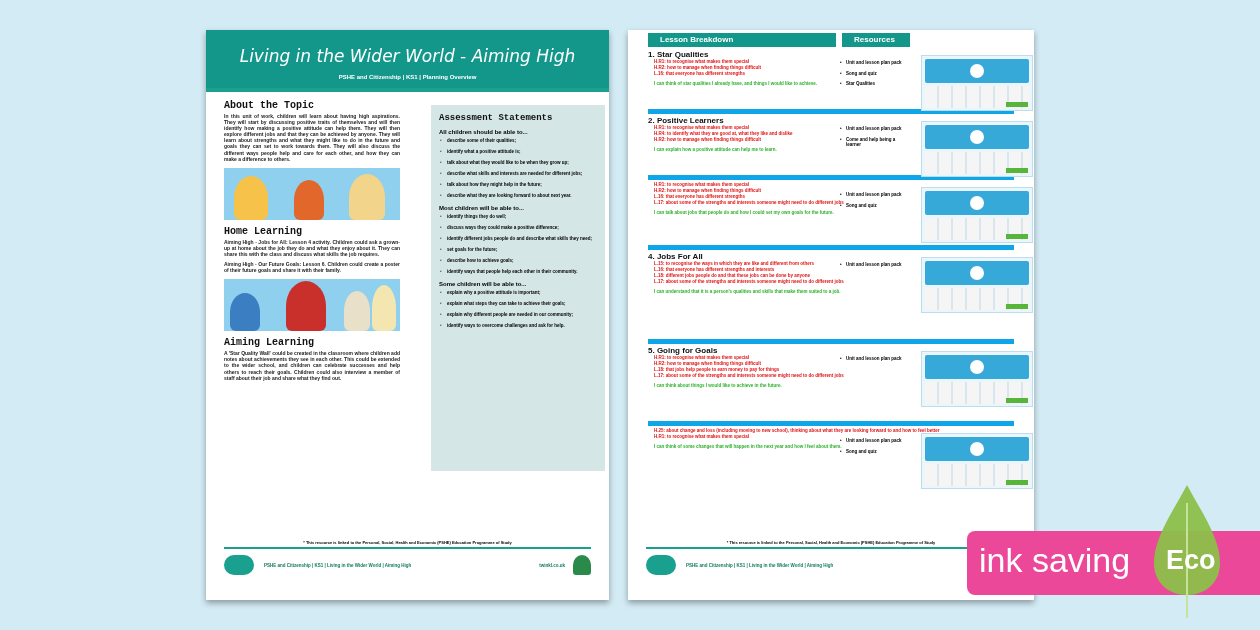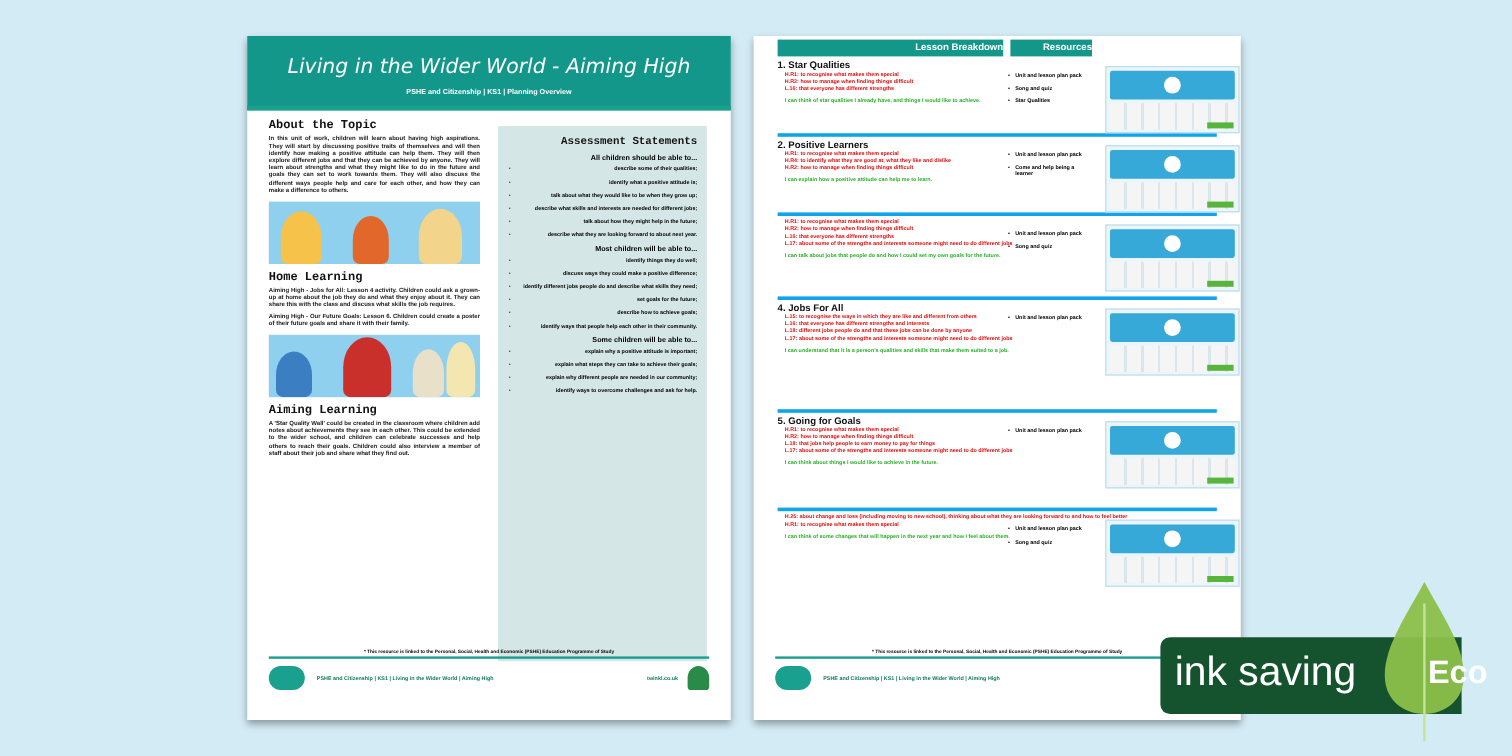--- a/index.html
+++ b/index.html
@@ -8,48 +8,48 @@
   #page-left { left: 206px; top: 30px; width: 403px; height: 570px; }
   #page-right { left: 628px; top: 30px; width: 406px; height: 570px; }
   .title-bar { background: #13978a; height: 62px; text-align: center; color: #fff; border-bottom: 4px solid #1aa08f; }
   .title-bar .t1 { font-family: "DejaVu Sans", sans-serif; font-size: 17px; padding-top: 16px; font-style: italic; }
   .title-bar .t2 { font-size: 6px; font-weight: bold; margin-top: 8px; }
   .col-left { position: absolute; left: 18px; top: 70px; width: 176px; }
   .h { font-weight: bold; font-size: 10px; color: #111; margin-bottom: 2px; font-family: Liberation Mono, monospace; }
   .para { font-size: 5px; line-height: 6.1px; color: #222; text-align: justify; font-weight: bold; }
   .illus { width: 176px; height: 52px; background: #8fd0ee; margin: 6px 0; position: relative; overflow: hidden; }
   .fig { position: absolute; bottom: 0; border-radius: 50% 50% 6px 6px; }
-  .assess { position: absolute; left: 209px; top: 75px; width: 174px; height: 446px; background: #d5e6e6; padding: 8px 8px; text-align: right; }
+  .assess { position: absolute; left: 225px; top: 75px; width: 174px; height: 366px; background: #d5e6e6; padding: 8px 8px; }
   .assess .h { font-size: 9px; }
   .assess .sub { font-size: 6px; font-weight: bold; margin: 6px 0 3px; }
   .assess li { list-style: none; font-size: 4.5px; font-weight: bold; line-height: 6px; padding-left: 8px; position: relative; margin-bottom: 5px; }
   .assess li::before { content: "•"; position: absolute; left: 1px; color: #555; }
   .footer { position: absolute; left: 18px; right: 18px; bottom: 20px; height: 40px; }
   .footer .note { font-size: 4px; text-align: center; font-weight: bold; border-bottom: 2px solid #1aa08f; padding-bottom: 2px; }
   .footer .row { display: flex; align-items: center; margin-top: 6px; font-size: 4.5px; color: #117a5e; font-weight: bold; }
   .logo { width: 30px; height: 20px; background: #1aa08f; border-radius: 10px; margin-right: 10px; }
   .tree { width: 18px; height: 20px; background: #2a8a4a; border-radius: 50% 50% 3px 3px; margin-left: 8px; }
   .hdr-row { position: absolute; left: 20px; top: 3px; display: flex; gap: 6px; }
-  .hdr { background: #13978a; color: #fff; font-weight: bold; font-size: 8px; text-align: right; height: 14px; line-height: 14px; }
-  .lesson { position: absolute; left: 20px; width: 366px; border-bottom: 3px solid #0ea5e9; }
+  .hdr { background: #13978a; color: #fff; font-weight: bold; font-size: 8px; text-align: left; height: 14px; line-height: 14px; padding-left: 12px; }
+  .lesson { position: absolute; left: 20px; width: 366px; border-bottom: 5px solid #0ea5e9; }
   .lesson .lh { font-weight: bold; font-size: 8px; color: #111; }
   .red { color: #e01010; font-size: 4.5px; font-weight: bold; line-height: 6px; padding-left: 6px; }
   .green { color: #2cb02c; font-size: 4.5px; font-weight: bold; line-height: 6px; padding-left: 6px; margin-top: 4px; }
   .res { position: absolute; left: 192px; top: 10px; width: 70px; }
   .res li { list-style: none; font-size: 4.5px; font-weight: bold; line-height: 5.5px; padding-left: 6px; position: relative; margin-bottom: 5px; }
   .res li::before { content: "•"; position: absolute; left: 0; }
   .thumb { position: absolute; left: 273px; top: 5px; width: 112px; height: 56px; background: #eaf6fb; border: 1px solid #bcdde9; }
   .thumb .band { height: 24px; background: #36a9d9; margin: 3px; border-radius: 2px; }
   .thumb .play { position: absolute; left: 48px; top: 8px; width: 14px; height: 14px; border-radius: 50%; background: #fff; }
   .thumb .grid { height: 22px; margin: 2px 3px; background: repeating-linear-gradient(90deg,#f5f5f5 0 12px,#d9e6ee 12px 14px); }
   .thumb .btn { position: absolute; right: 4px; bottom: 3px; width: 22px; height: 5px; background: #56b53a; }
-  .eco { position: absolute; left: 967px; top: 531px; width: 251px; height: 64px; background: #14532d; border-radius: 8px 0 0 8px; }
+  .eco { position: absolute; left: 967px; top: 531px; width: 293px; height: 64px; background: #ec4899; border-radius: 8px 0 0 8px; }
   .eco .label { position: absolute; left: 12px; top: 10px; font-size: 34px; color: #fff; font-family: "Liberation Sans", sans-serif; }
   .leaf { position: absolute; left: 1152px; top: 483px; width: 70px; height: 135px; }
-  .eco-text { position: absolute; left: 1166px; top: 545px; font-size: 27px; font-weight: bold; color: #fff; margin-left: 24px; }
+  .eco-text { position: absolute; left: 1166px; top: 545px; font-size: 27px; font-weight: bold; color: #fff; }
 </style>
 </head>
 <body>
 
 <div class="page" id="page-left">
   <div class="title-bar">
     <div class="t1">Living in the Wider World - Aiming High</div>
     <div class="t2">PSHE and Citizenship | KS1 | Planning Overview</div>
   </div>
 

